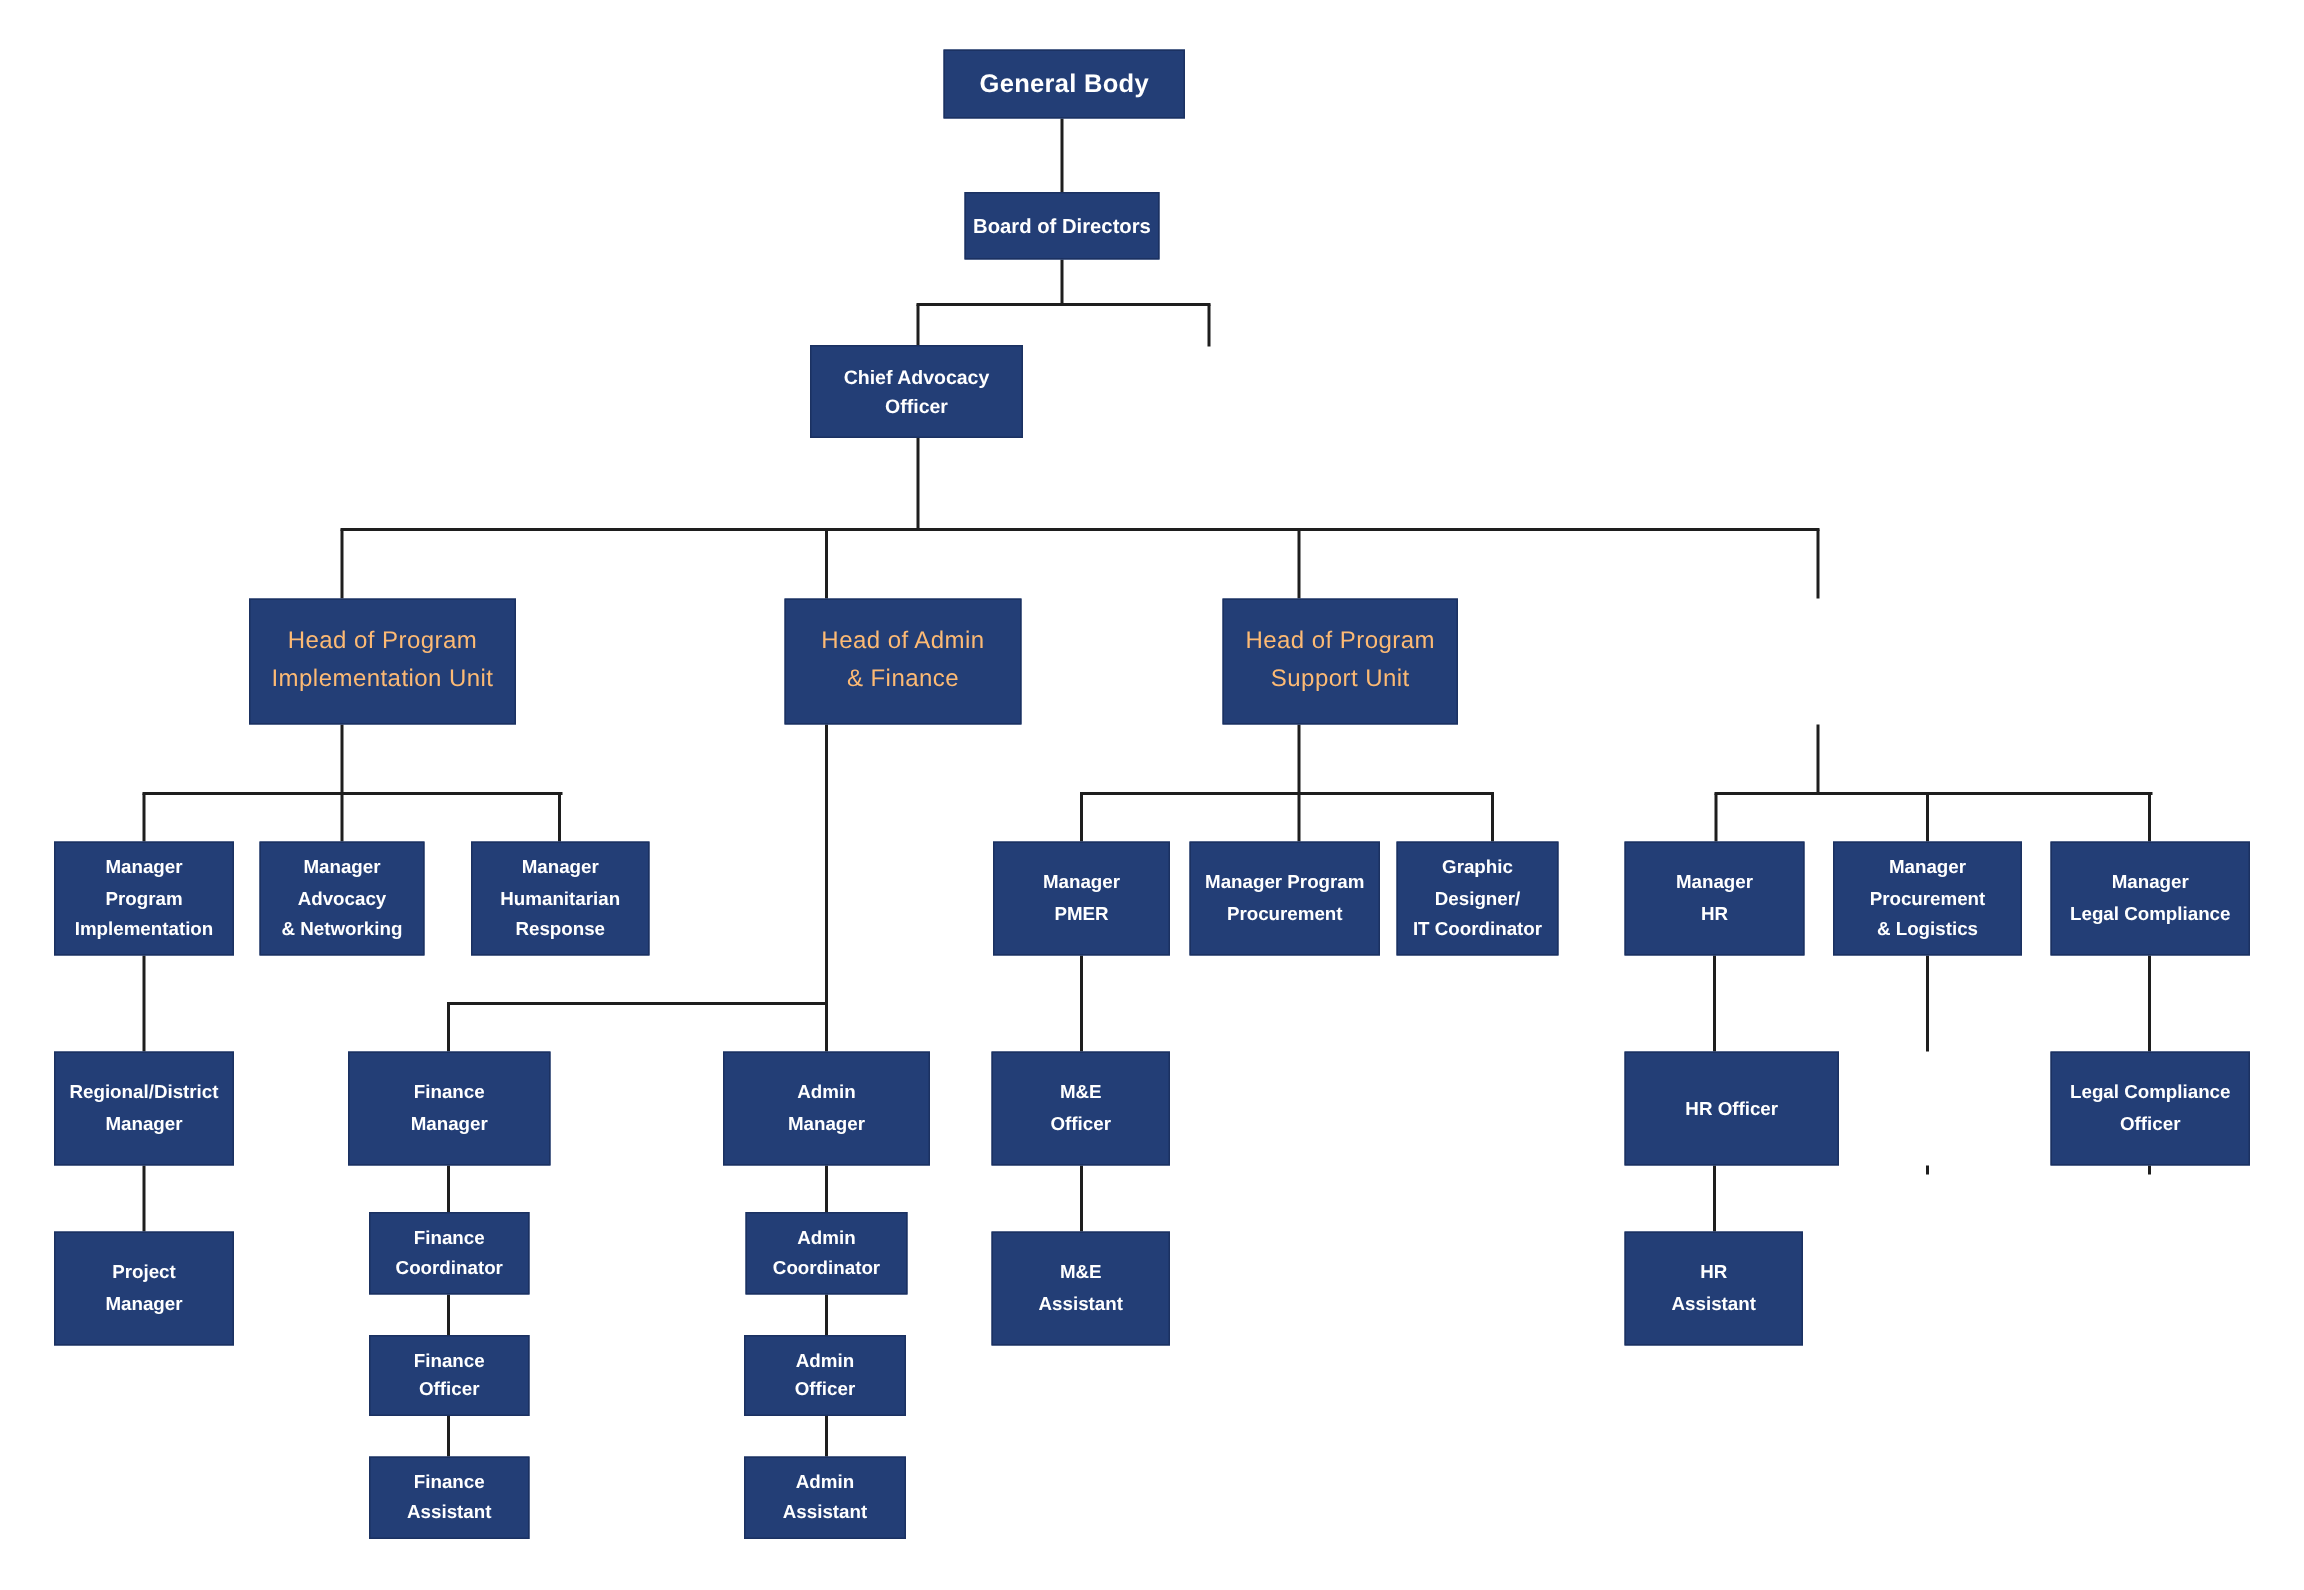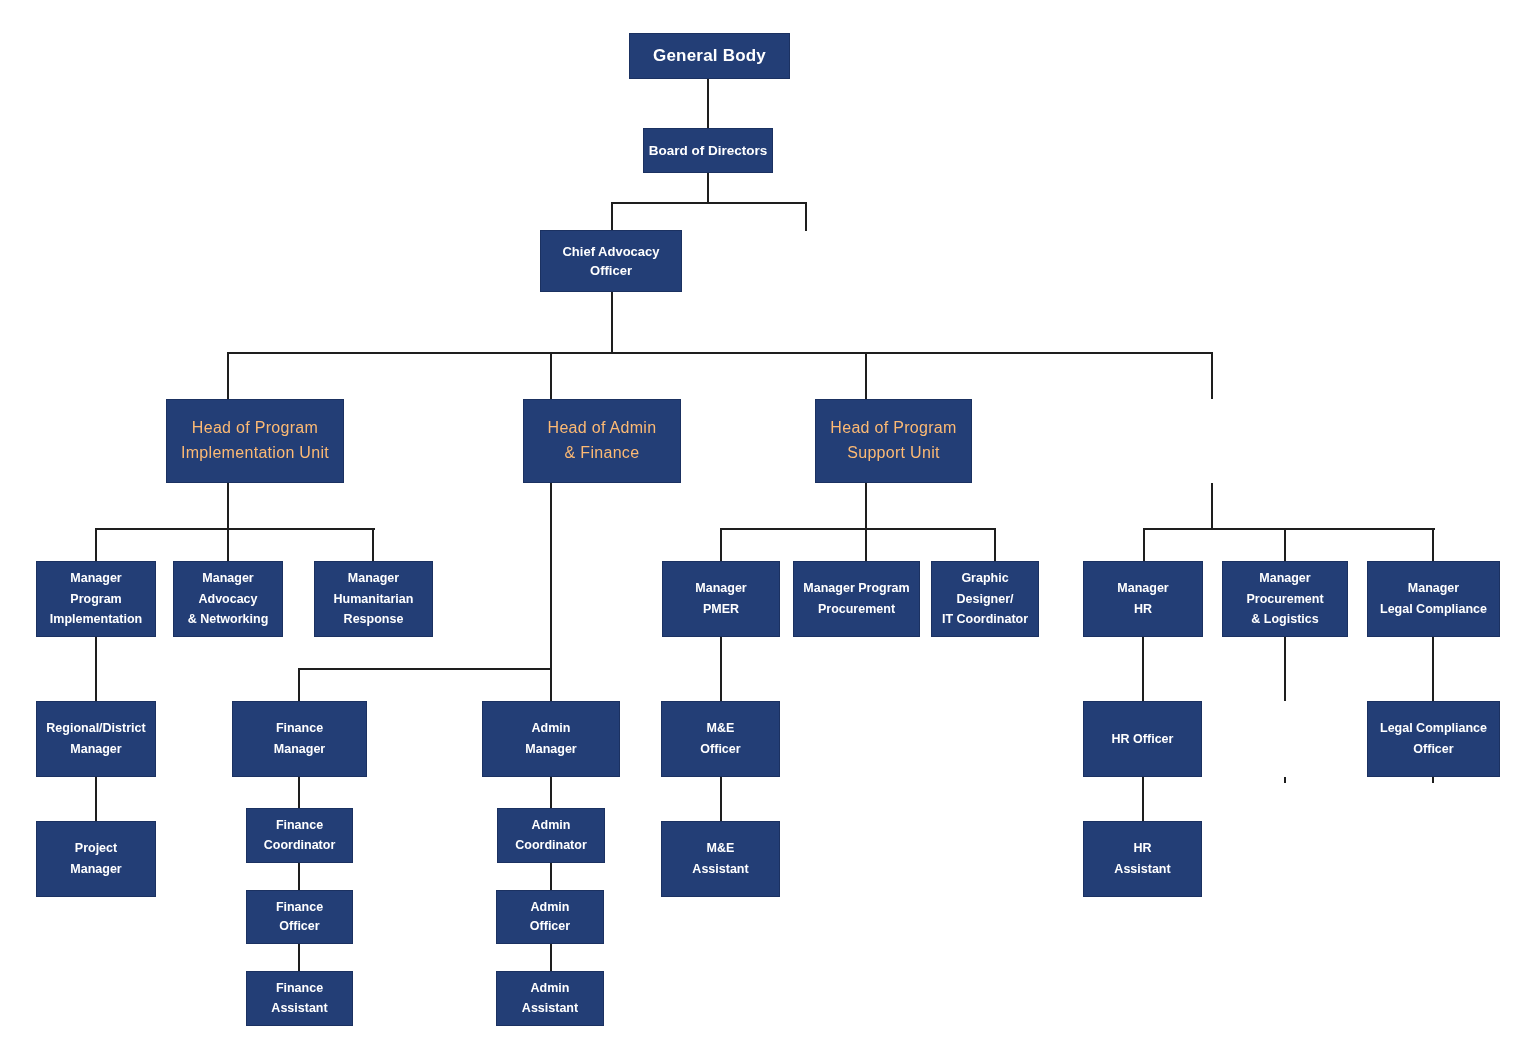--- a/index.html
+++ b/index.html
@@ -84,21 +84,21 @@
 Legal Compliance</div>
 
   <div class="node mgr" style="left:36px;top:701px;width:120px;height:76px">Regional/District
 Manager</div>
   <div class="node mgr" style="left:232px;top:701px;width:135px;height:76px">Finance
 Manager</div>
   <div class="node mgr" style="left:482px;top:701px;width:138px;height:76px">Admin
 Manager</div>
   <div class="node mgr" style="left:661px;top:701px;width:119px;height:76px">M&amp;E
 Officer</div>
-  <div class="node mgr" style="left:1083px;top:701px;width:119px;height:76px">HR Officer</div>
+  <div class="node mgr" style="left:1083px;top:701px;width:143px;height:76px">HR Officer</div>
   <div class="node mgr" style="left:1367px;top:701px;width:133px;height:76px">Legal Compliance
 Officer</div>
 
   <div class="node mgr" style="left:36px;top:821px;width:120px;height:76px">Project
 Manager</div>
   <div class="node mgr" style="left:661px;top:821px;width:119px;height:76px">M&amp;E
 Assistant</div>
   <div class="node mgr" style="left:1083px;top:821px;width:119px;height:76px">HR
 Assistant</div>
 

